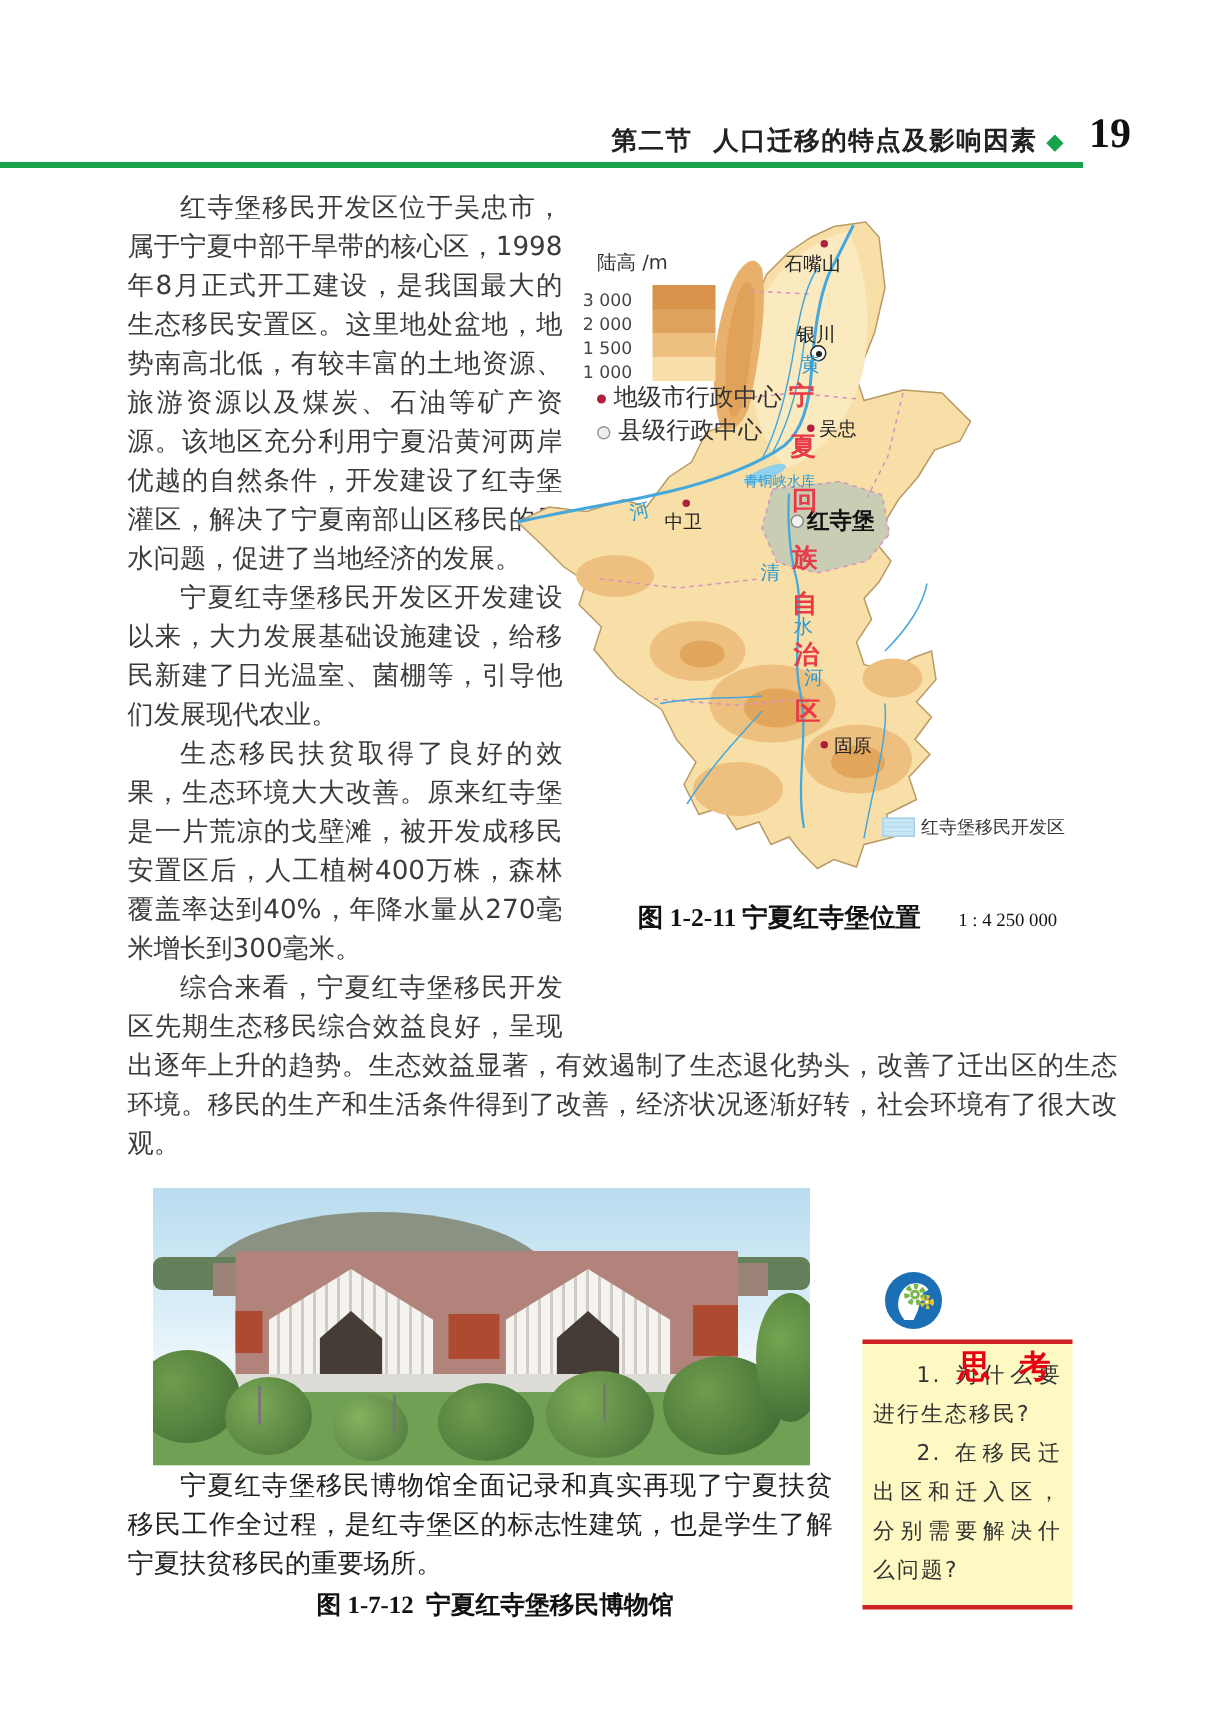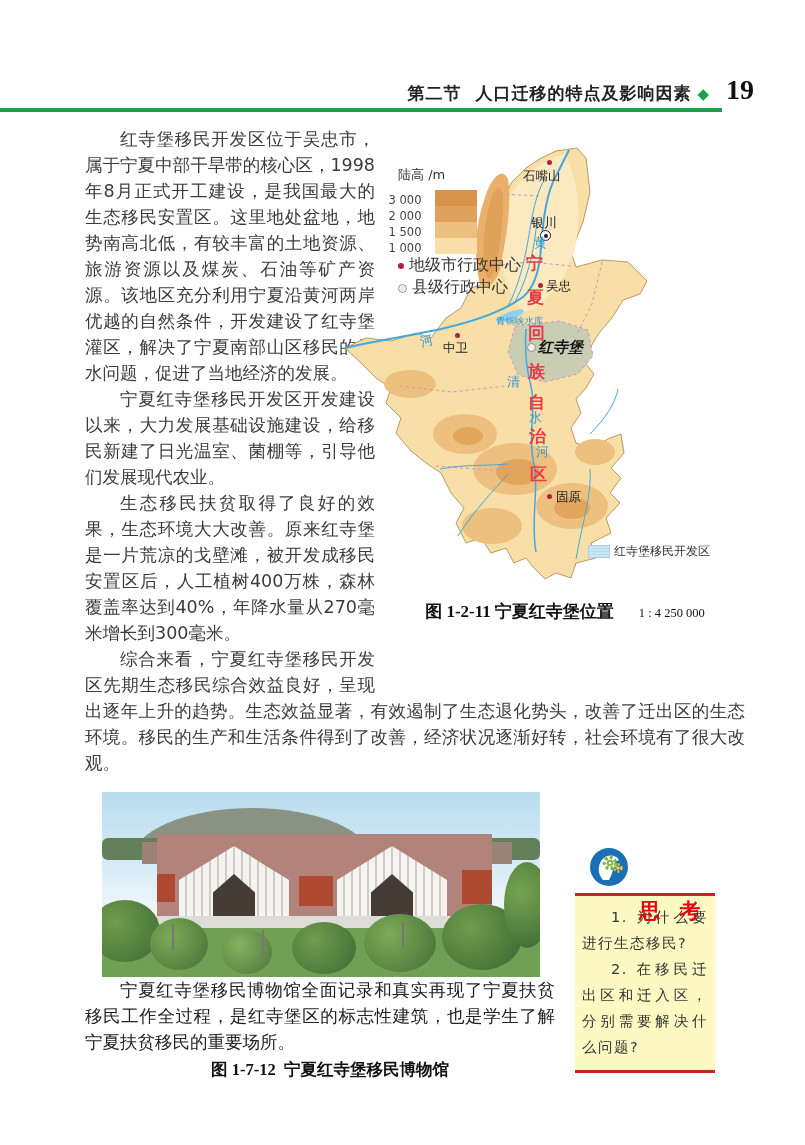--- a/index.html
+++ b/index.html
@@ -154,21 +154,21 @@
         <div class="map-label city-name" style="left:183px;top:34px;">石嘴山</div>
         <div class="map-label city-name" style="left:191px;top:80px;font-size:13px;">银川</div>
         <div class="capital-sym" style="left:200px;top:96px;"></div>
         <div class="city-dot" style="left:198px;top:149px;"></div>
         <div class="map-label city-name" style="left:206px;top:144px;">吴忠</div>
         <div class="city-dot" style="left:115px;top:199px;"></div>
         <div class="map-label city-name" style="left:103px;top:206px;">中卫</div>
         <div class="city-dot" style="left:207px;top:360px;"></div>
         <div class="map-label city-name" style="left:216px;top:355px;">固原</div>
         <div class="county-sym" style="left:187px;top:209px;"></div>
-        <div class="map-label hsb-name" style="left:198px;top:204px;font-style:italic;">红寺堡</div>
+        <div class="map-label hsb-name" style="left:198px;top:204px;">红寺堡</div>
 
         <div class="map-label prov-char" style="left:186px;top:118px;">宁</div>
         <div class="map-label prov-char" style="left:187px;top:152px;">夏</div>
         <div class="map-label prov-char" style="left:188px;top:188px;">回</div>
         <div class="map-label prov-char" style="left:188px;top:226px;">族</div>
         <div class="map-label prov-char" style="left:188px;top:257px;">自</div>
         <div class="map-label prov-char" style="left:189px;top:291px;">治</div>
         <div class="map-label prov-char" style="left:190px;top:329px;">区</div>
 
         <div class="map-label river-char" style="left:194px;top:100px;">黄</div>

